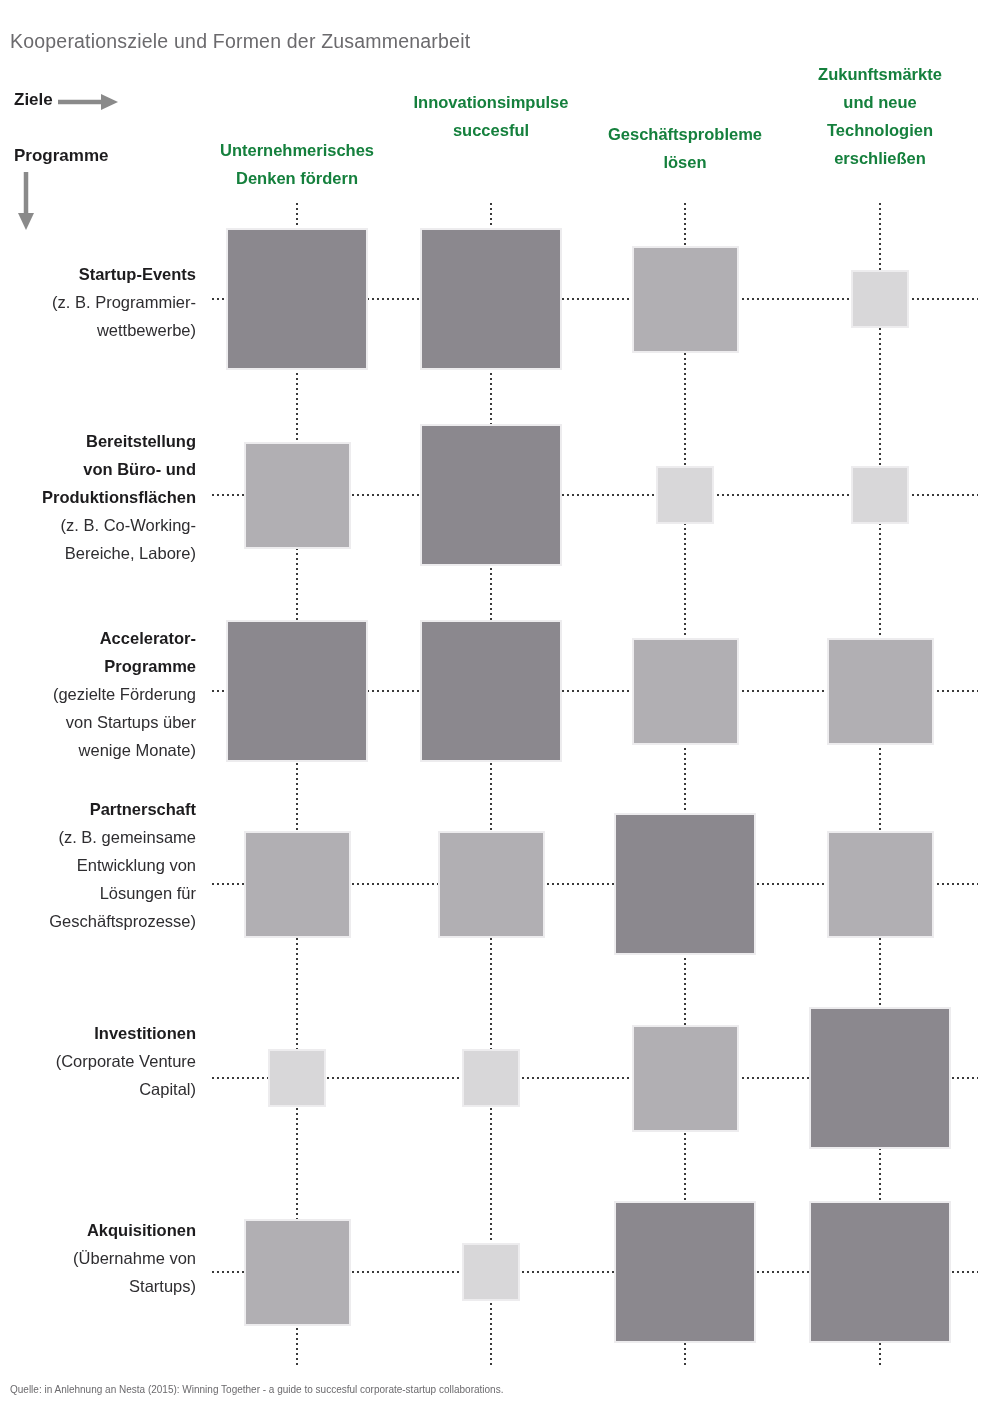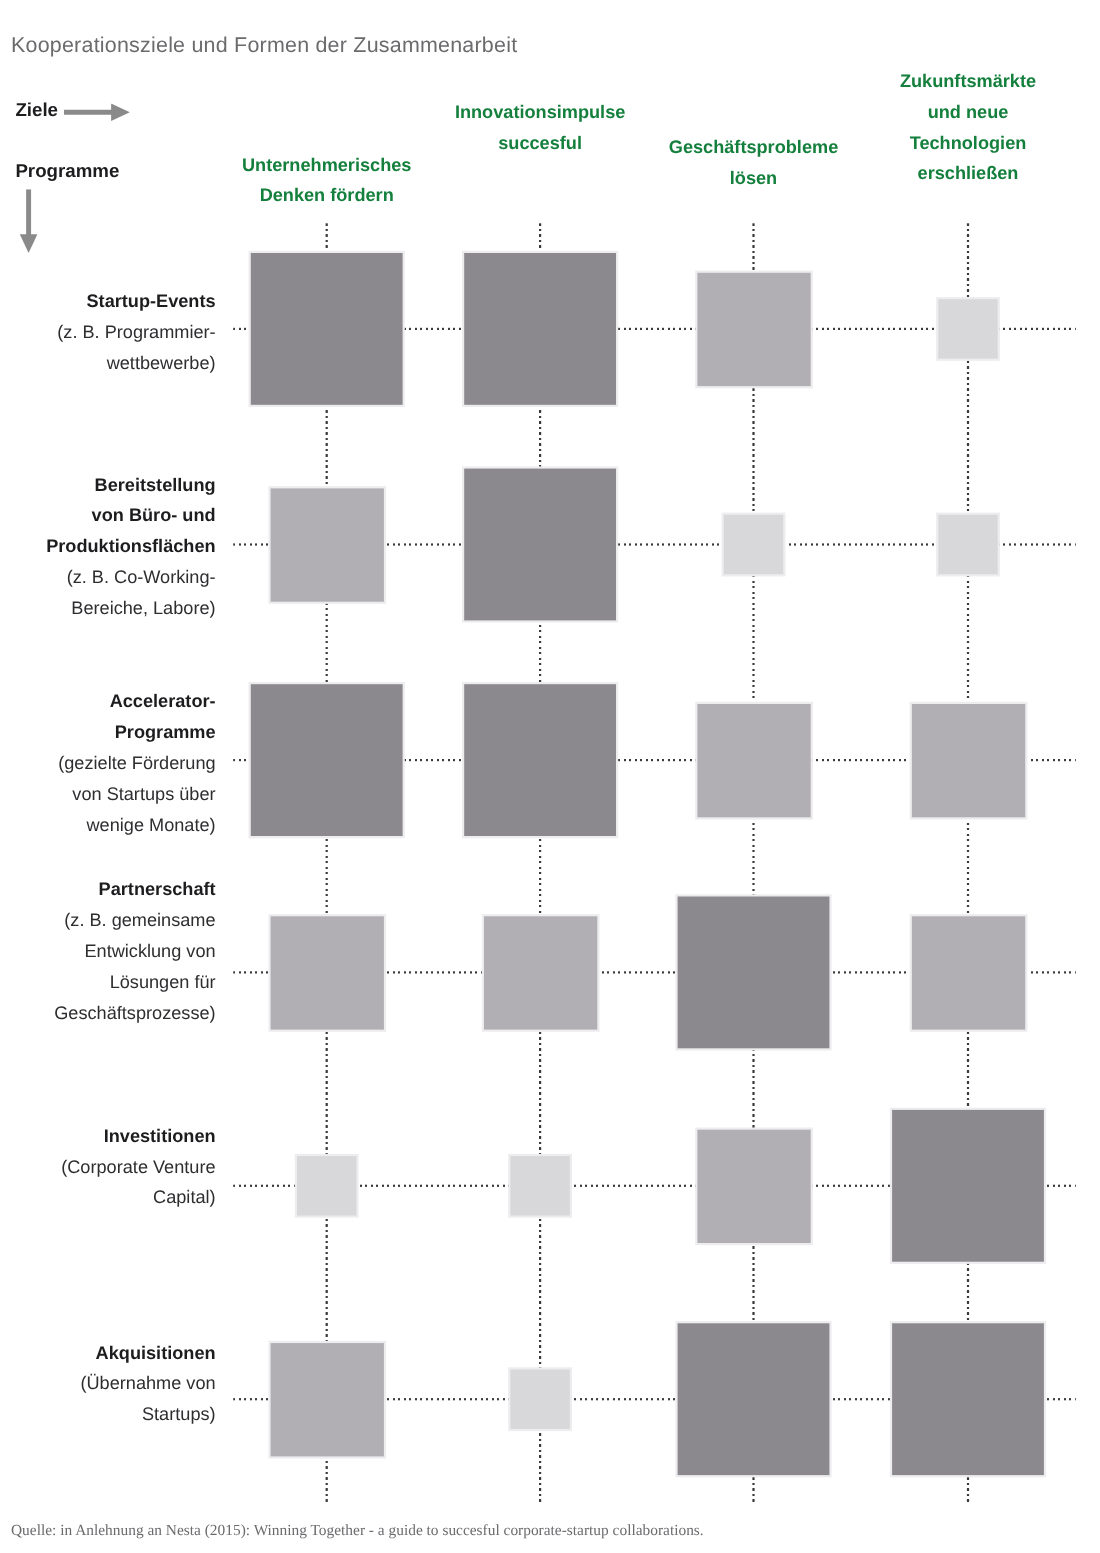--- a/index.html
+++ b/index.html
@@ -72,23 +72,22 @@
     position: absolute;
     z-index: 2;
     box-shadow: 0 0 0 2px #edecee;
   }
   .square.high { background: #8b888e; }
   .square.mid  { background: #b1afb3; }
   .square.low  { background: #d8d7d9; }
   .source {
     position: absolute;
     left: 10px; top: 1384px;
-    font-size: 14px;
+    font-size: 10px;
     color: #6b6a6d;
-    font-family: Liberation Serif, serif;
   }
 </style>
 </head>
 <body>
 
 <div id="figure">
   <div class="title">Kooperationsziele und Formen der Zusammenarbeit</div>
 
   <div class="axis-label" id="ziele-label">Ziele</div>
   <svg class="arrow-svg" id="right-arrow" width="60" height="16" viewBox="0 0 60 16">

